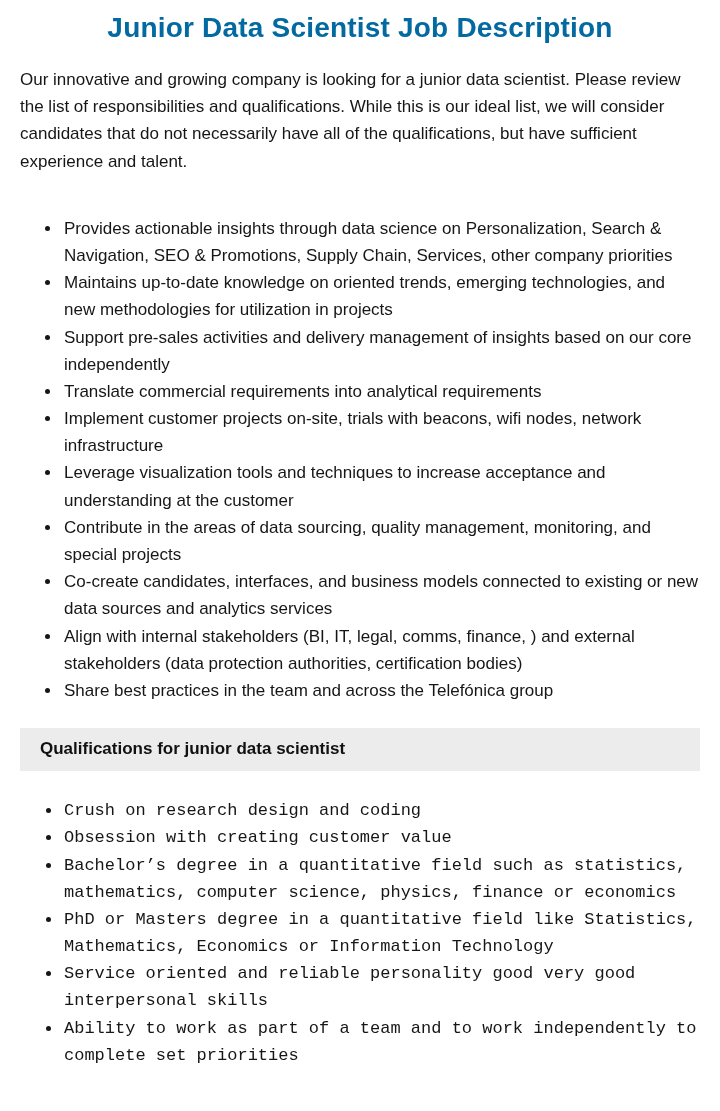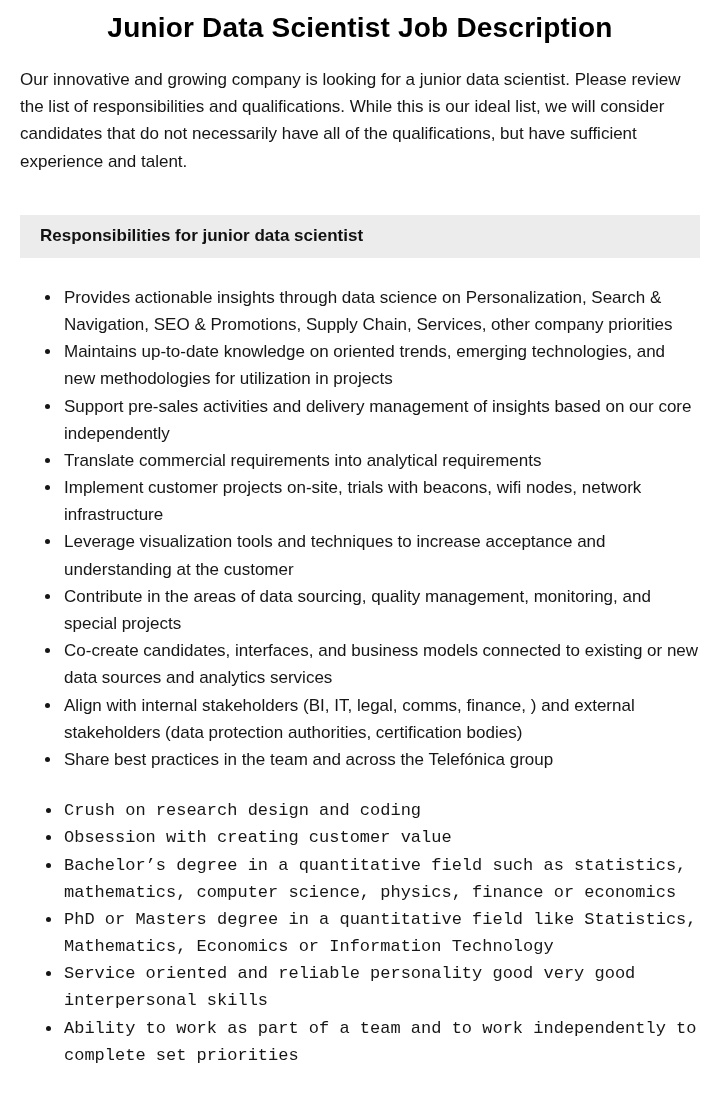--- a/index.html
+++ b/index.html
@@ -11,21 +11,21 @@
     color: #161616;
     font-family: "Liberation Sans", "DejaVu Sans", sans-serif;
   }
   .page {
     padding: 4px 20px 24px 20px;
   }
   h1.page-title {
     font-size: 28px;
     font-weight: 700;
     text-align: center;
-    color: #000000;
+    color: #0369a1;
     margin: 8px 0 22px 0;
     letter-spacing: 0.2px;
   }
   p.intro {
     font-size: 17px;
     line-height: 1.6;
     margin: 0 0 40px 0;
   }
   .section-header {
     background: #ececec;
@@ -50,36 +50,36 @@
 </head>
 <body>
 
 <div class="page">
 
   <h1 class="page-title">Junior Data Scientist Job Description</h1>
 
   <p class="intro">Our innovative and growing company is looking for a junior data scientist. Please review the list of responsibilities and qualifications. While this is our ideal list, we will consider candidates that do not necessarily have all of the qualifications, but have sufficient experience and talent.</p>
 
   <div class="section">
-    <div class="section-header">Responsibilities for junior data scientist</div>
     <ul class="bullet-list">
         <li>Provides actionable insights through data science on Personalization, Search &amp; Navigation, SEO &amp; Promotions, Supply Chain, Services, other company priorities</li>
         <li>Maintains up-to-date knowledge on oriented trends, emerging technologies, and new methodologies for utilization in projects</li>
         <li>Support pre-sales activities and delivery management of insights based on our core independently</li>
         <li>Translate commercial requirements into analytical requirements</li>
         <li>Implement customer projects on-site, trials with beacons, wifi nodes, network infrastructure</li>
         <li>Leverage visualization tools and techniques to increase acceptance and understanding at the customer</li>
         <li>Contribute in the areas of data sourcing, quality management, monitoring, and special projects</li>
         <li>Co-create candidates, interfaces, and business models connected to existing or new data sources and analytics services</li>
         <li>Align with internal stakeholders (BI, IT, legal, comms, finance, ) and external stakeholders (data protection authorities, certification bodies)</li>
         <li>Share best practices in the team and across the Telefónica group</li>
       </ul>
   </div>
 
   <div class="section">
+    <div class="section-header">Qualifications for junior data scientist</div>
     <ul class="bullet-list">
         <li>Crush on research design and coding</li>
         <li>Obsession with creating customer value</li>
         <li>Bachelor’s degree in a quantitative field such as statistics, mathematics, computer science, physics, finance or economics</li>
         <li>PhD or Masters degree in a quantitative field like Statistics, Mathematics, Economics or Information Technology</li>
         <li>Service oriented and reliable personality good very good interpersonal skills</li>
         <li>Ability to work as part of a team and to work independently to complete set priorities</li>
       </ul>
   </div>
 

